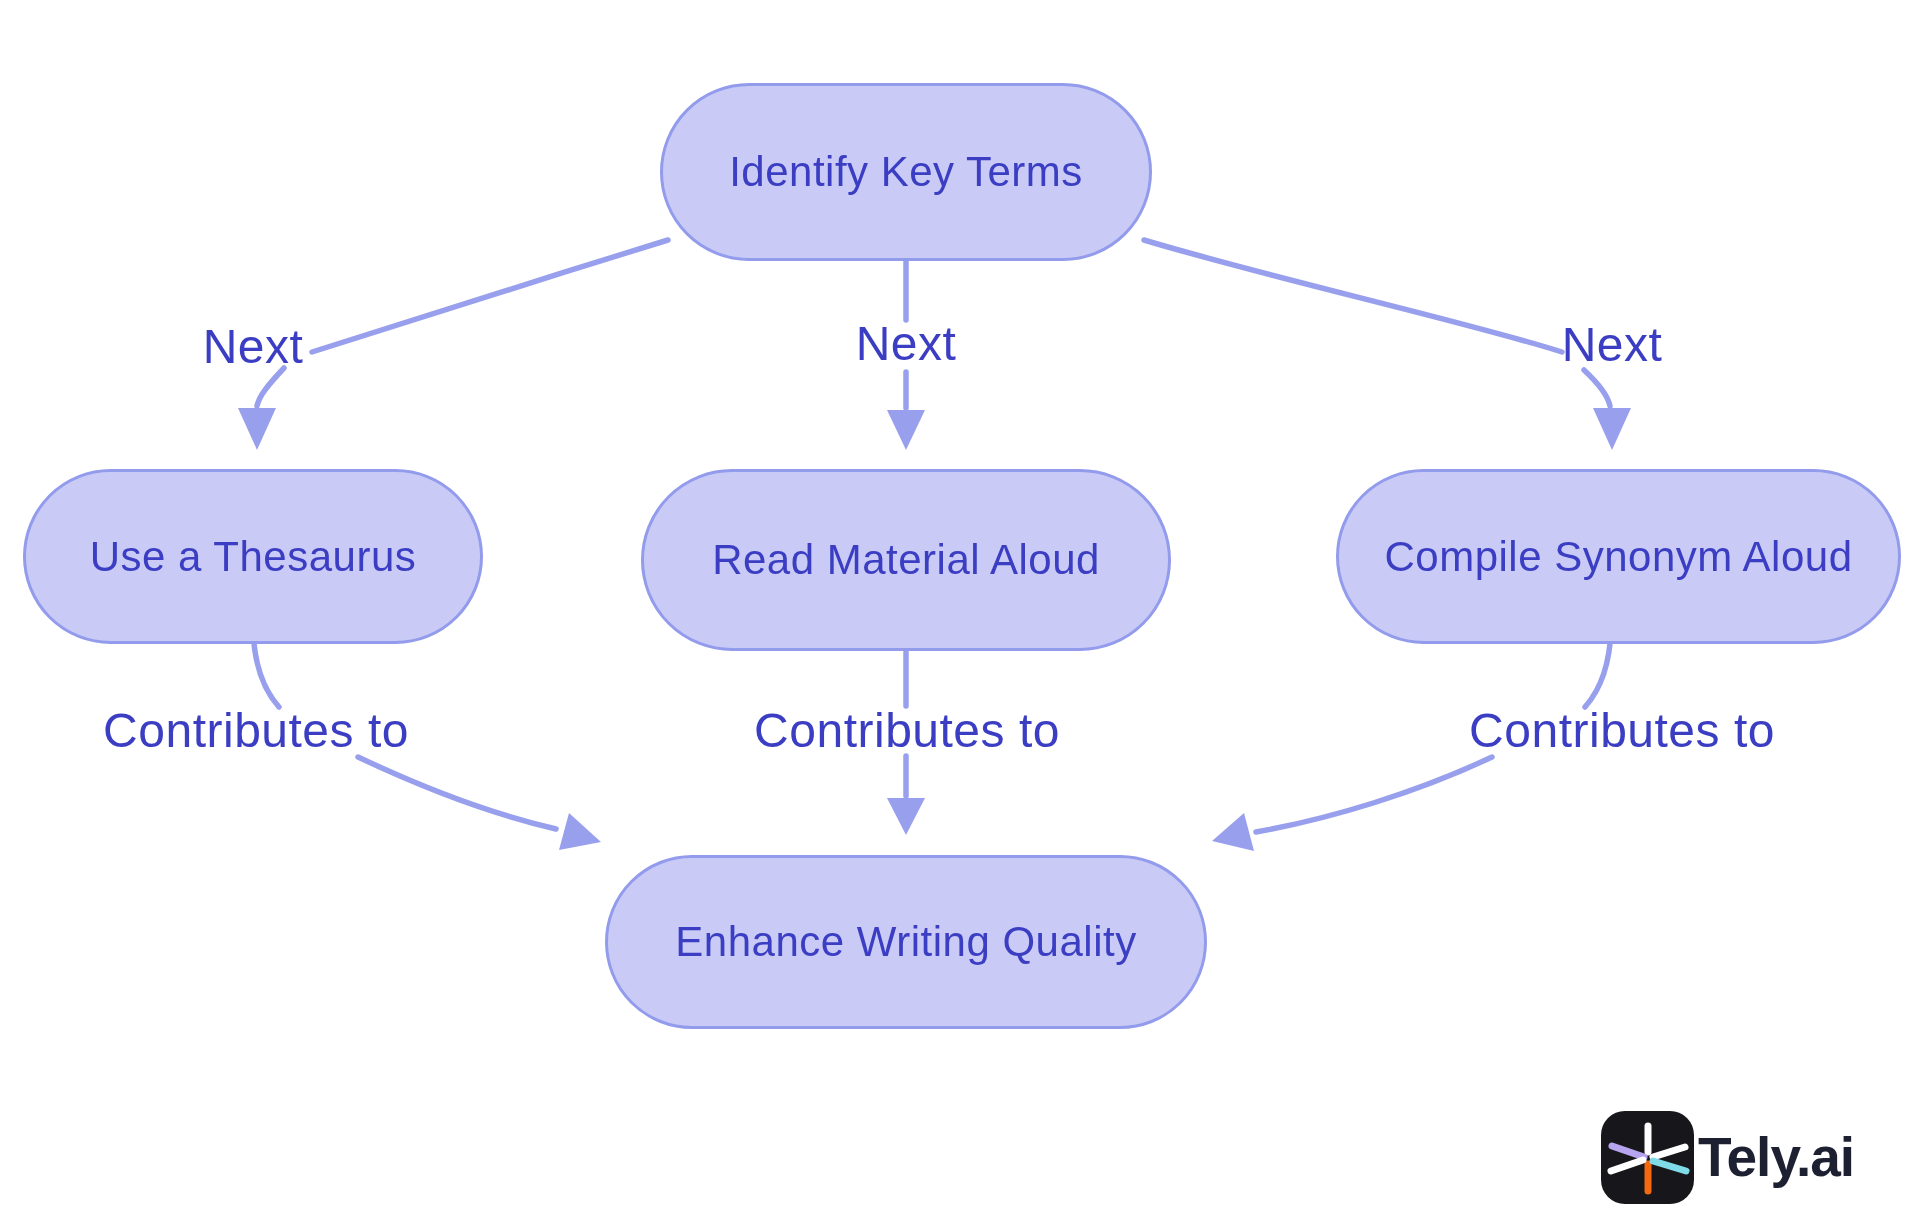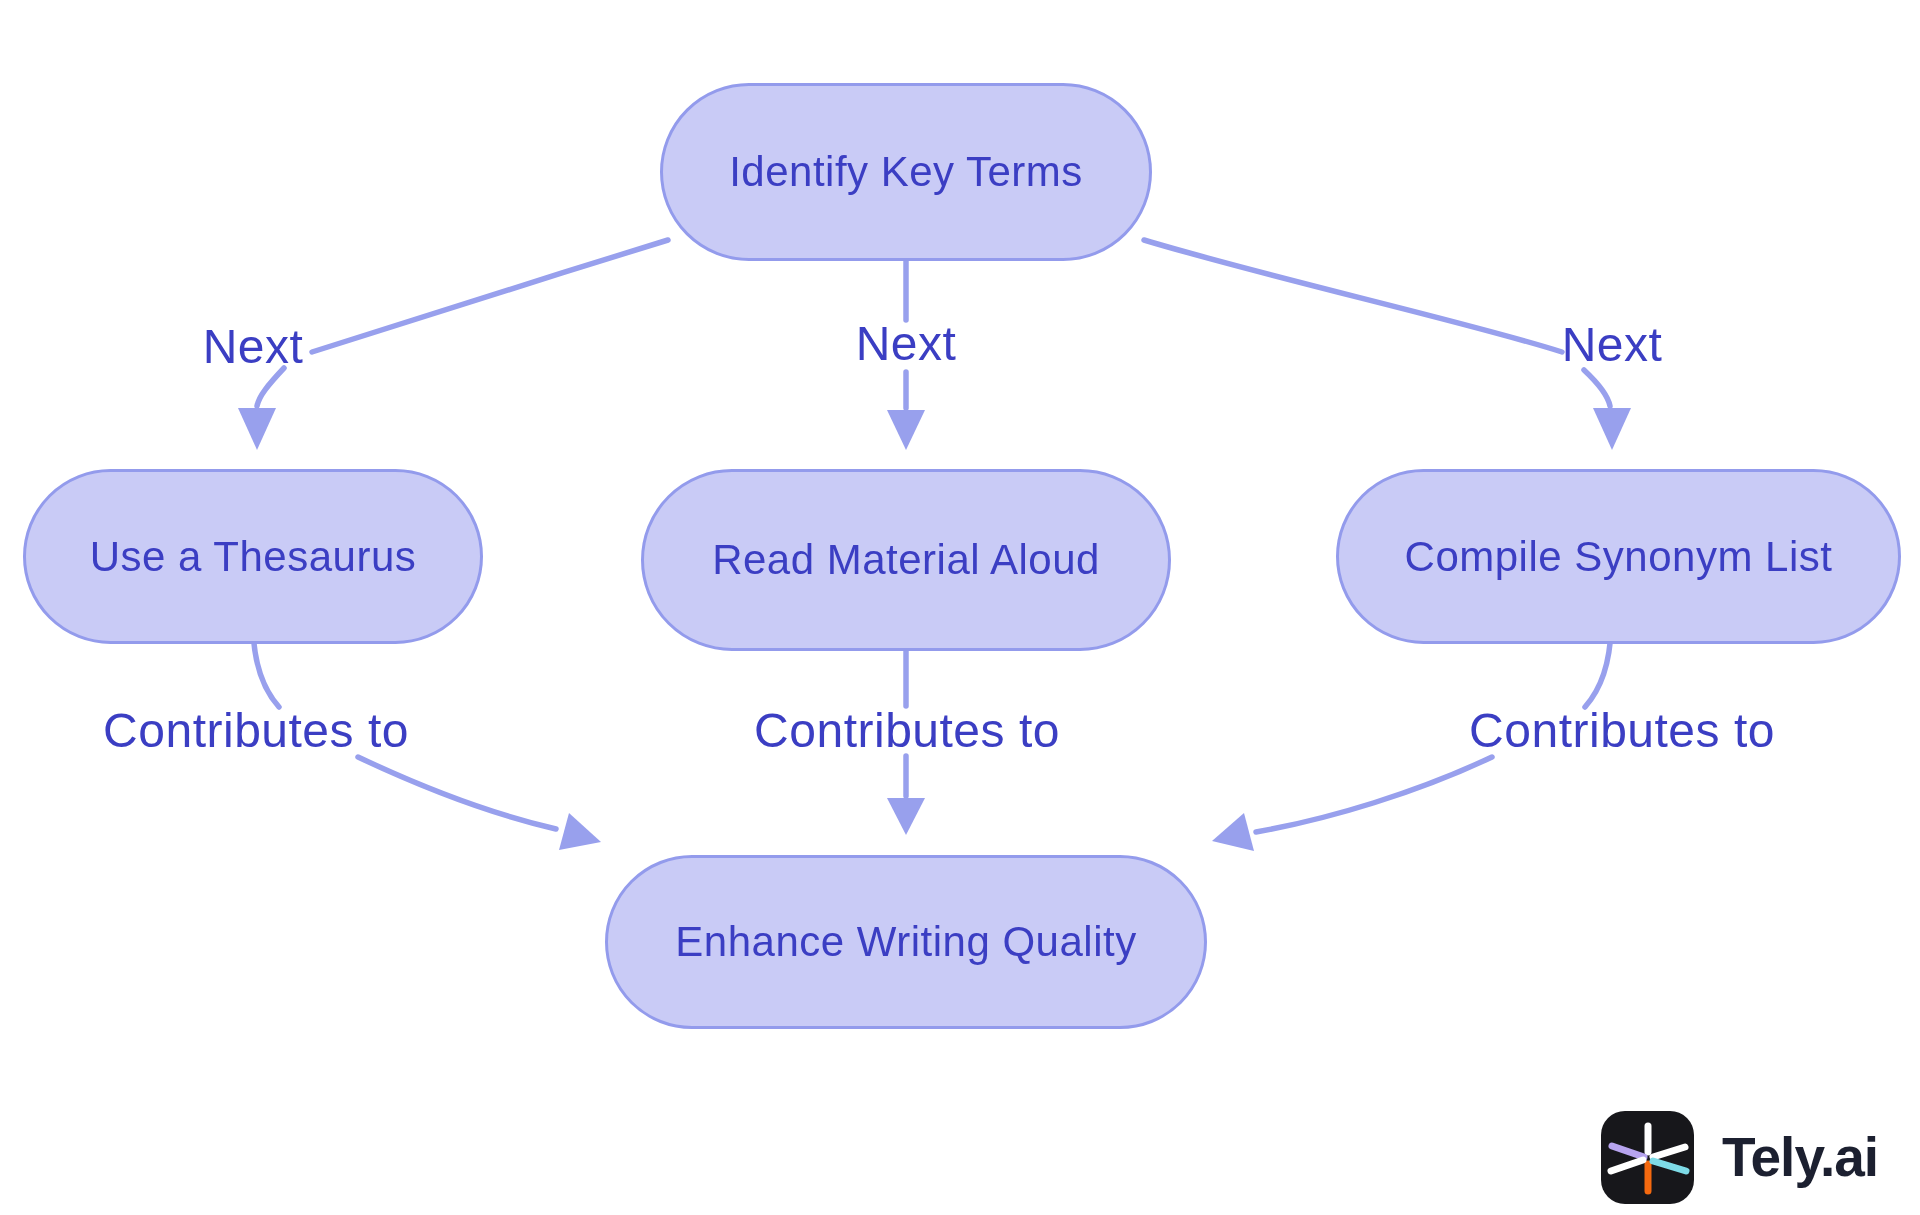--- a/index.html
+++ b/index.html
@@ -52,21 +52,21 @@
     font-size: 48px;
     letter-spacing: 0.5px;
     white-space: nowrap;
   }
   .logo {
     position: absolute;
     left: 1601px;
     top: 1111px;
     display: flex;
     align-items: center;
-    gap: 28px;
+    gap: 4px;
   }
   .logo-mark { display: block; }
   .logo-mark .spoke {
     stroke-width: 7;
     stroke-linecap: round;
   }
   .logo-text {
     color: var(--logo-text, #1c2030);
     font-size: 55px;
     font-weight: 600;
@@ -117,21 +117,21 @@
       <polygon class="arrowhead" points="1212,841 1244,813 1254,851"></polygon>
     </g>
   </svg>
 
   <div class="node" style="left:660px; top:66px; width:492px; height:178px;">Identify Key Terms</div>
 
   <div class="node" style="left:23px; top:452px; width:460px; height:175px;">Use a Thesaurus</div>
 
   <div class="node" style="left:641px; top:452px; width:530px; height:182px;">Read Material Aloud</div>
 
-  <div class="node" style="left:1336px; top:452px; width:565px; height:175px;">Compile Synonym List</div>
+  <div class="node" style="left:1336px; top:452px; width:565px; height:175px;">Compile Synonym Aloud</div>
 
   <div class="node" style="left:605px; top:838px; width:602px; height:174px;">Enhance Writing Quality</div>
 
   <div class="edge-label" style="left:253px; top:346px;">Next</div>
   <div class="edge-label" style="left:906px; top:343px;">Next</div>
   <div class="edge-label" style="left:1612px; top:344px;">Next</div>
   <div class="edge-label" style="left:256px; top:730px;">Contributes to</div>
   <div class="edge-label" style="left:907px; top:730px;">Contributes to</div>
   <div class="edge-label" style="left:1622px; top:730px;">Contributes to</div>
 

